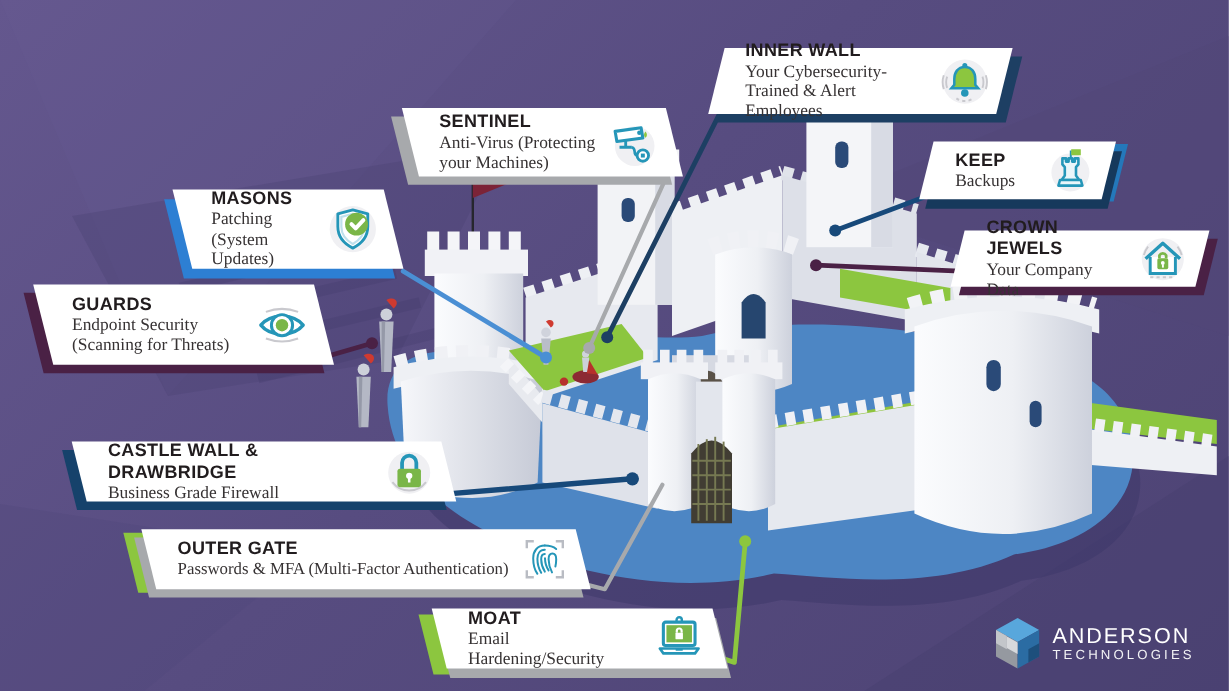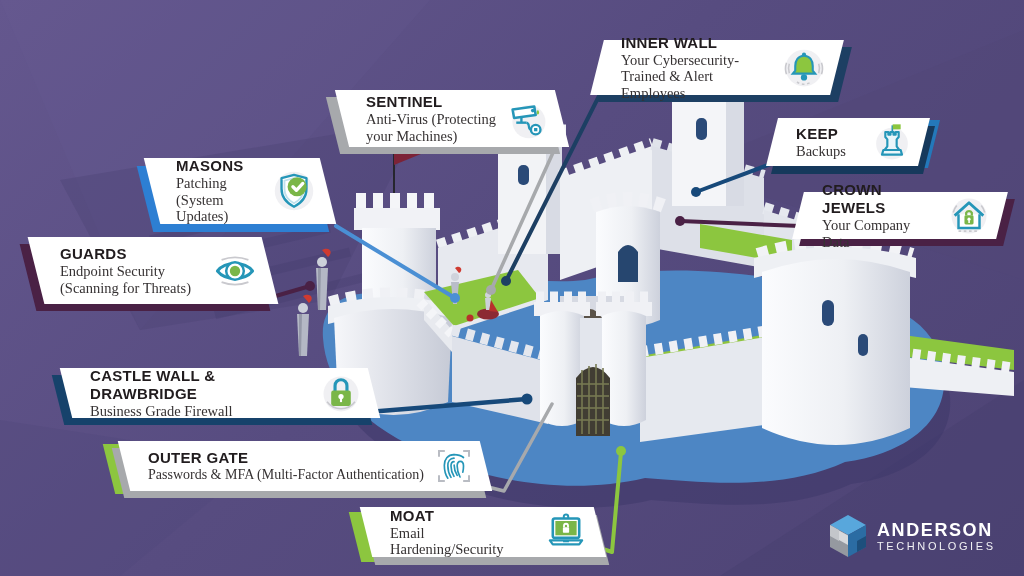--- a/index.html
+++ b/index.html
@@ -30,21 +30,21 @@
   #co-masons .co-sub{max-width:132px;}
   #co-crown-jewels{left:798px;top:192px;width:204px;height:47px;--sk:-14deg;--ac:#4a2145;--sx:7px;}
   #co-guards{left:36px;top:237px;width:234px;height:67px;--sk:14deg;--ac:#4a2145;--sx:-8px;}
   #co-guards .co-sub{max-width:165px;}
   #co-castle-wall{left:66px;top:368px;width:308px;height:50px;--sk:14deg;--ac:#16426b;--sx:-8px;}
   #co-outer-gate{left:124px;top:441px;width:362px;height:50px;--sk:14deg;--ac:#a7a9ac;--sx:-6px;--ac2:#8cc63f;--sx2:-15px;--sy2:3px;}
   #co-outer-gate .co-sub{font-size:14px;}
   #co-moat{left:366px;top:507px;width:234px;height:50px;--sk:14deg;--ac:#a7a9ac;--sx:3px;--sy:8px;--ac2:#8cc63f;--sx2:-11px;--sy2:5px;}
 
   .logo{position:absolute;left:828px;top:514px;z-index:6;display:flex;align-items:center;gap:9px;}
-  .logo-line1{color:#ffffff;font-size:18px;font-weight:700;letter-spacing:1.6px;line-height:20px;}
+  .logo-line1{color:#ffffff;font-size:18px;font-weight:400;letter-spacing:1.6px;line-height:20px;}
   .logo-line2{color:#f2f2f5;font-size:11px;letter-spacing:2.6px;line-height:13px;}
 </style>
 </head>
 <body>
 
 <svg id="scene" viewBox="0 0 1024 576">
   <defs>
     <linearGradient id="gt1" x1="0" y1="0" x2="1" y2="0">
       <stop offset="0" stop-color="#fbfcfe"></stop>
         <stop offset=".55" stop-color="#eef0f4"></stop>

